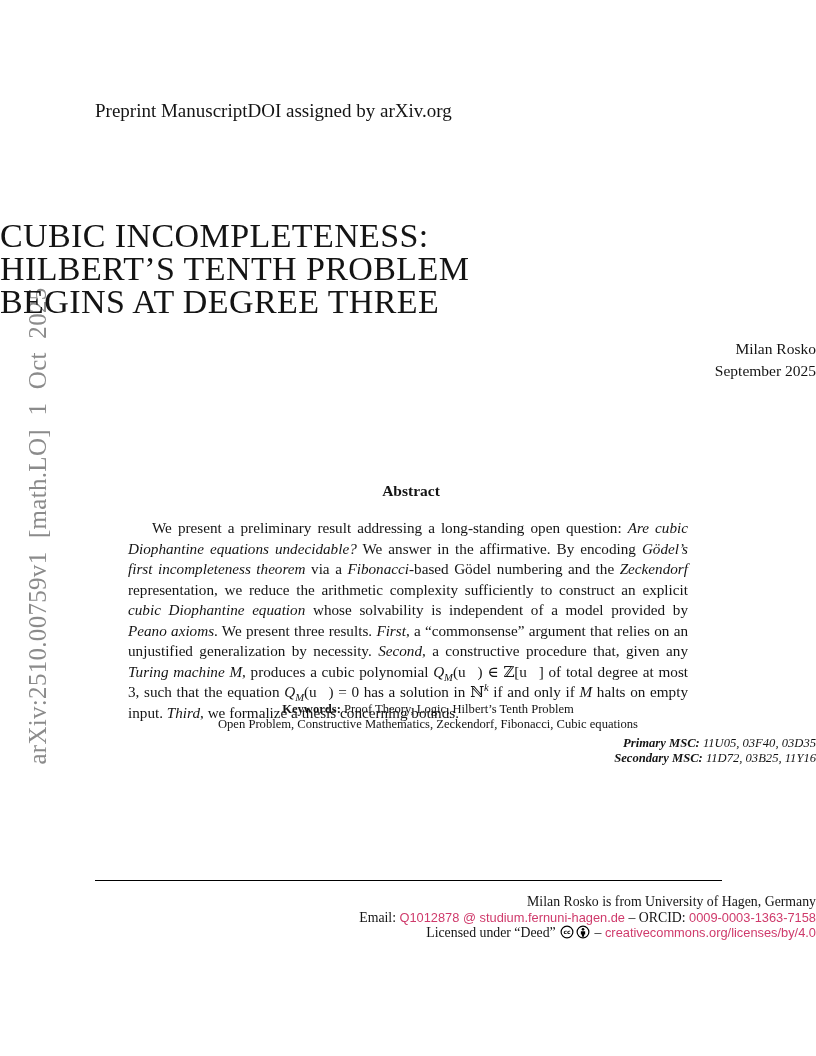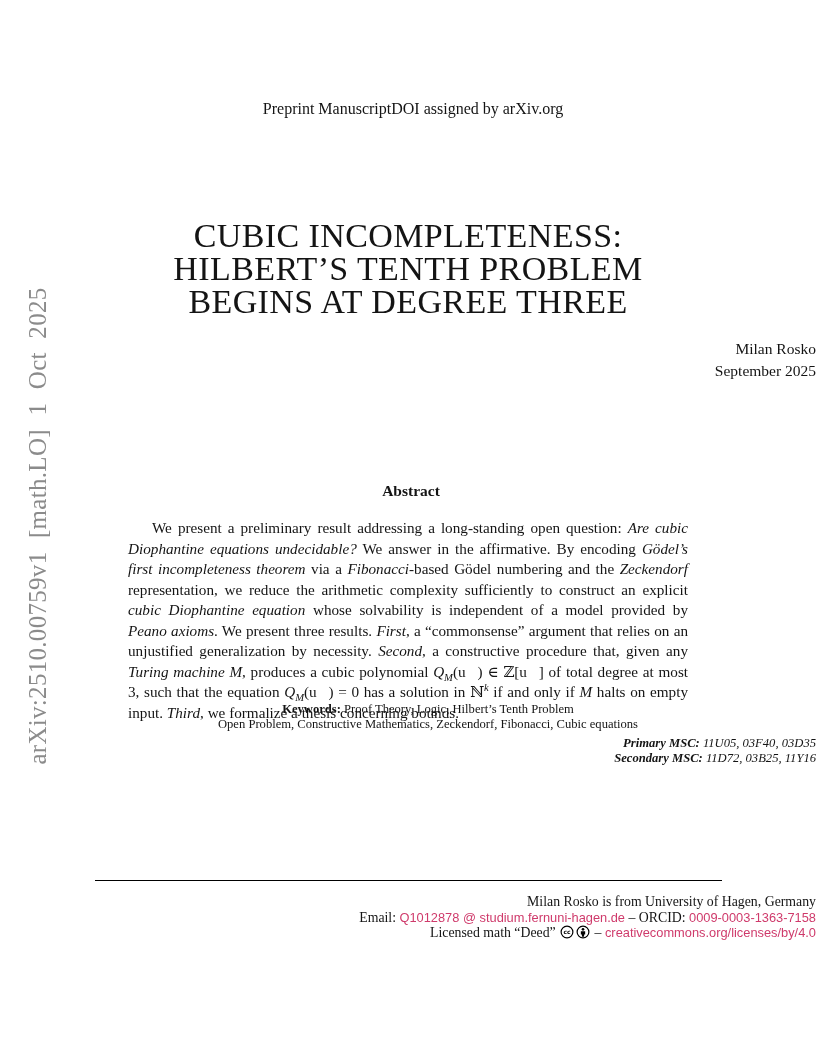--- a/index.html
+++ b/index.html
@@ -8,24 +8,24 @@
     font-family:"Liberation Serif","DejaVu Serif",serif;color:#141414;
   }
   .watermark{
     position:absolute;left:38px;top:526px;
     transform:translate(-50%,-50%) rotate(-90deg);
     white-space:nowrap;font-size:25px;color:var(--watermark,#8b8b8b);
     letter-spacing:.3px;word-spacing:7px;
   }
   .header{
     position:absolute;left:95px;right:85px;top:100px;
-    display:flex;justify-content:center;font-size:16px;
+    display:flex;justify-content:flex-start;font-size:19px;
   }
   .title{
-    position:absolute;left:0;right:0;top:219px;text-align:center;
+    position:absolute;left:0;right:0;top:219px;
     font-size:34px;line-height:33px;font-weight:400;letter-spacing:.4px;
   }
   .byline{position:absolute;left:0;right:0;top:338px;text-align:right;font-size:15.5px;line-height:22px;}
   .abs-head{position:absolute;left:0;right:0;top:482px;text-align:center;font-weight:bold;font-size:15.5px;padding-left:6px;}
   .abs-body{
     position:absolute;left:128px;width:560px;top:503px;
     font-size:15.2px;line-height:20.5px;text-align:justify;text-indent:24px;
   }
   .keywords{position:absolute;left:0;right:0;top:702px;text-align:center;font-size:12.6px;line-height:14.5px;padding-left:40px;}
   .msc{position:absolute;left:0;right:0;top:736px;text-align:right;font-size:12.6px;line-height:14.5px;font-style:italic;}
@@ -74,21 +74,21 @@
     <div><span class="b">Primary MSC:</span><span> 11U05, 03F40, 03D35</span></div>
     <div><span class="b">Secondary MSC:</span><span> 11D72, 03B25, 11Y16</span></div>
   </div>
 
   <div class="footer-rule"></div>
 
   <div class="footer">
     <div>Milan Rosko is from University of Hagen, Germany</div>
     <div><span>Email: </span><span class="link">Q1012878 @ studium.fernuni-hagen.de</span><span> – ORCID: </span><span class="link">0009-0003-1363-7158</span></div>
     <div>
-      <span>Licensed math “Deed” </span><span class="cc-badge"><svg width="14" height="14" viewBox="0 0 20 20">
+      <span>Licensed under “Deed” </span><span class="cc-badge"><svg width="14" height="14" viewBox="0 0 20 20">
             <circle cx="10" cy="10" r="8.4" fill="none" stroke="#000" stroke-width="1.7"></circle>
             <text x="10" y="13.1" text-anchor="middle" font-size="8.5" font-weight="bold" font-family="DejaVu Sans, sans-serif">cc</text>
           </svg></span><span class="cc-badge"><svg width="14" height="14" viewBox="0 0 20 20">
             <circle cx="10" cy="10" r="8.4" fill="none" stroke="#000" stroke-width="1.7"></circle>
             <circle cx="10" cy="6.2" r="1.9" fill="#000"></circle>
             <path d="M6.9 9.1 h6.2 v4.4 h-1.5 v3.3 h-3.2 v-3.3 h-1.5 z" fill="#000"></path>
           </svg></span><span><span> – </span><span class="link">creativecommons.org/licenses/by/4.0</span></span>
     </div>
   </div>
 

